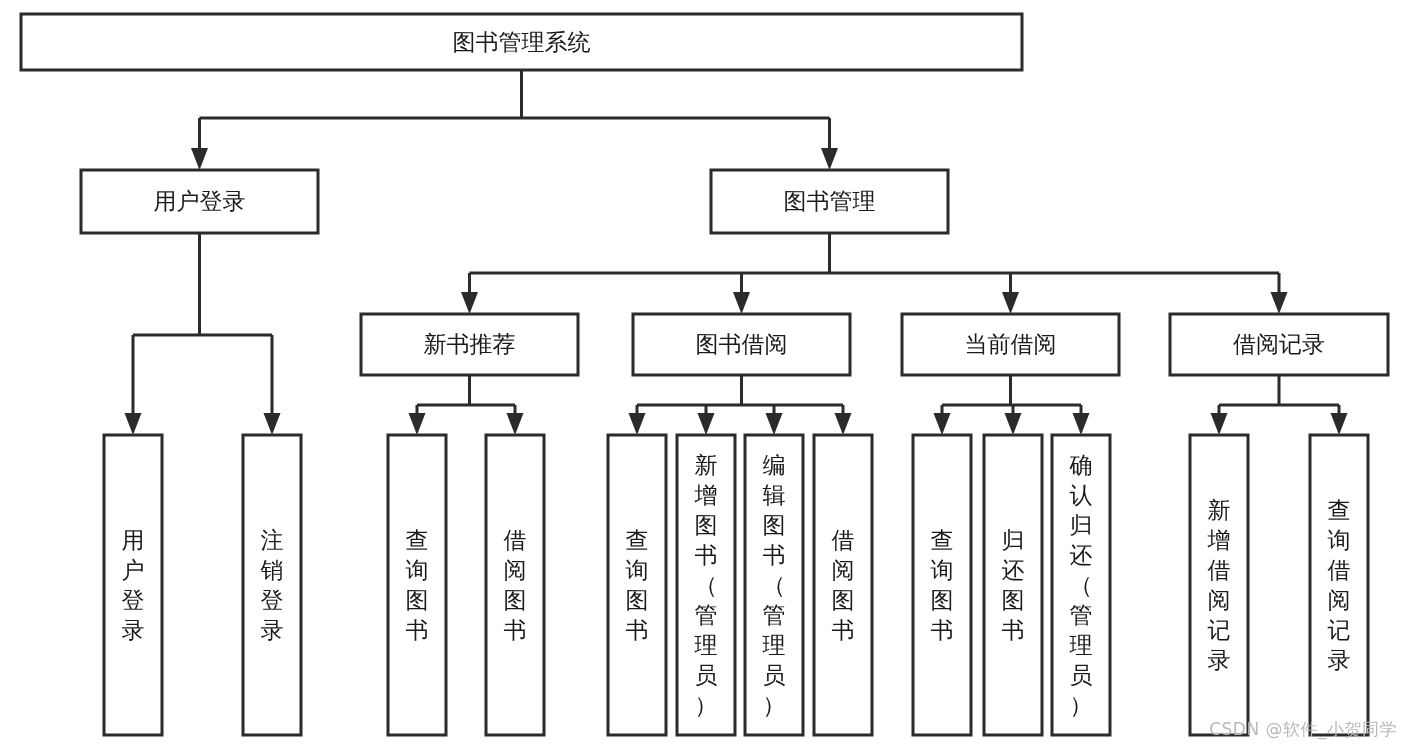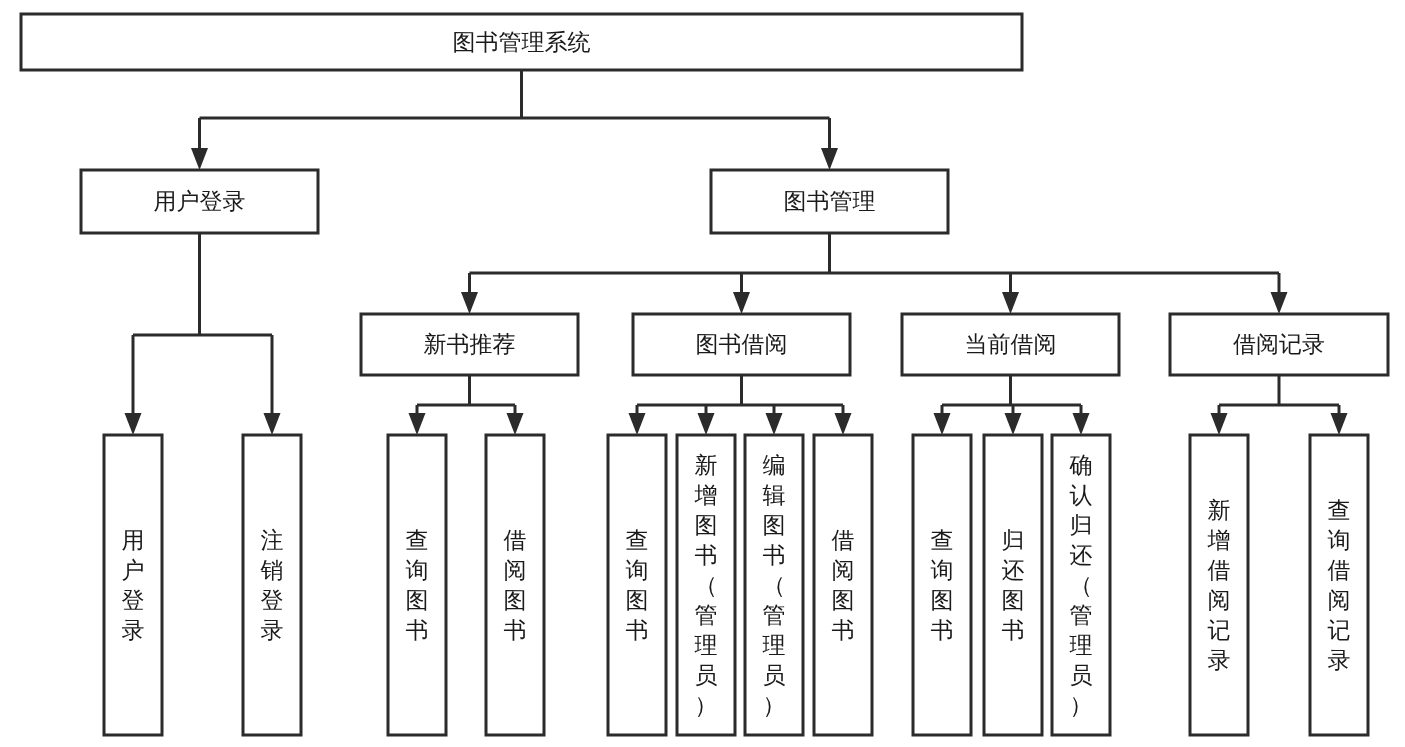--- a/index.html
+++ b/index.html
@@ -217,13 +217,14 @@
         <g>
           <rect class="node-box" x="1190" y="435" width="58" height="300"></rect>
           <text class="node-label-v" x="1219" y="518.4"><tspan x="1219" dy="0">新</tspan><tspan x="1219" dy="30">增</tspan><tspan x="1219" dy="30">借</tspan><tspan x="1219" dy="30">阅</tspan><tspan x="1219" dy="30">记</tspan><tspan x="1219" dy="30">录</tspan></text>
         </g>
         <g>
           <rect class="node-box" x="1310" y="435" width="58" height="300"></rect>
           <text class="node-label-v" x="1339" y="518.4"><tspan x="1339" dy="0">查</tspan><tspan x="1339" dy="30">询</tspan><tspan x="1339" dy="30">借</tspan><tspan x="1339" dy="30">阅</tspan><tspan x="1339" dy="30">记</tspan><tspan x="1339" dy="30">录</tspan></text>
         </g>
       </g>
   </svg>
+  <div class="watermark-text">CSDN @软件_小贺同学</div>
 </div>
 
 </body></html>

